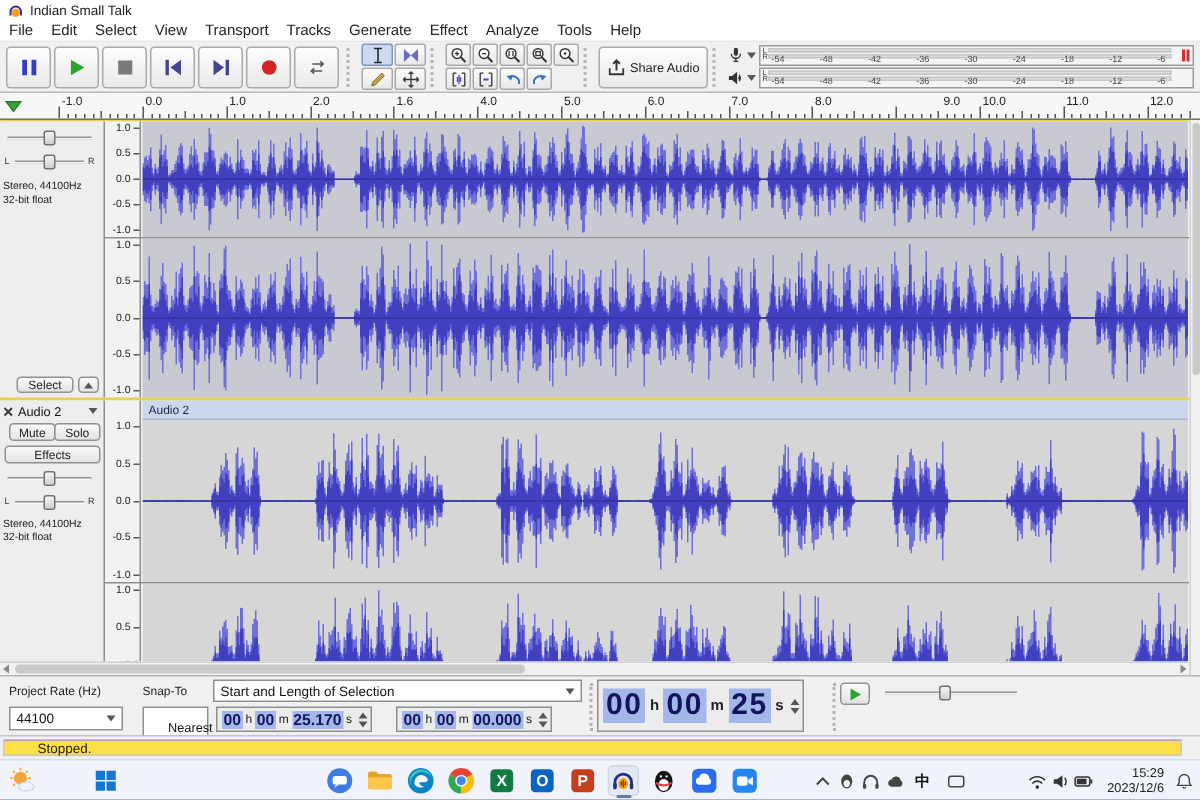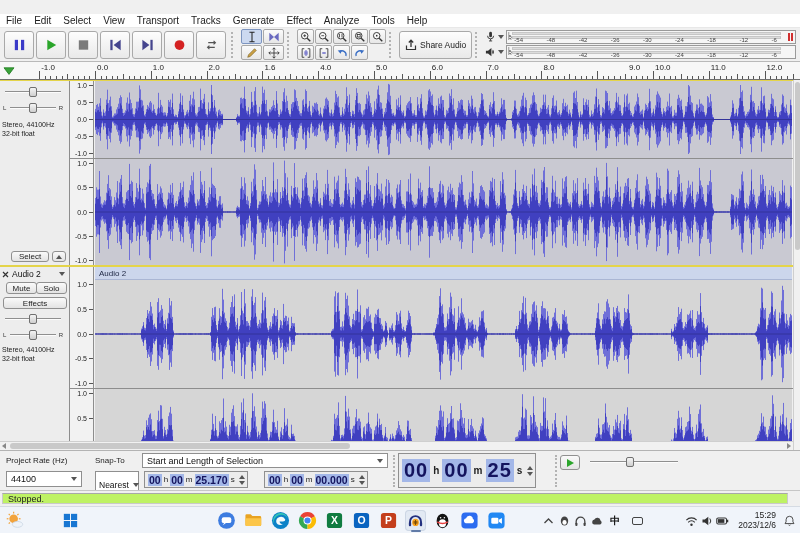--- a/index.html
+++ b/index.html
@@ -86,40 +86,47 @@
 .timec.big .tunit{font-size:10px;font-weight:bold;margin:0 2px;color:#222;}
 .timec.small .tseg{font-size:10.5px;padding:0 1px;margin:0 1px;}
 .timec.small .tunit{font-size:8px;margin:0 1px;color:#222;}
 .spin{display:flex;flex-direction:column;gap:2px;margin-left:3px;}
 .spin i{width:0;height:0;border-left:3px solid transparent;border-right:3px solid transparent;}
 .spin .up{border-bottom:4px solid #555;}
 .spin .dn{border-top:4px solid #555;}
 
 .statusbar{position:absolute;left:0;top:490px;width:800px;height:16px;background:#f0f0f0;border-top:1px solid #c6c6c6;}
 .statusbar .cell{position:absolute;left:2px;top:2px;right:12px;bottom:2px;border:1px solid #c9c9c9;
-  border-top-color:#a8a8a8;display:flex;align-items:center;padding:0 5px;background:#bef264;font-size:9px;color:#222;}
+  border-top-color:#a8a8a8;display:flex;align-items:center;padding:0 22px;background:#fde047;font-size:9px;color:#222;}
 
 .taskbar{position:absolute;left:0;top:506px;width:800px;height:27px;background:#f0f4fa;border-top:1px solid #d5dbe3;}
 .tbicon{position:absolute;top:3px;width:21px;height:21px;display:flex;align-items:center;justify-content:center;border-radius:4px;}
 .tbicon svg{width:19px;height:19px;}
 .tbicon.active{background:#e2e9f3;box-shadow:inset 0 0 0 1px #ccd6e4;}
 .underline{position:absolute;bottom:-1px;left:50%;transform:translateX(-50%);width:10px;height:2px;border-radius:2px;background:#617ba8;}
 .searchbox{position:absolute;left:90px;top:3px;width:118px;height:21px;background:#fff;border:1px solid #dfe3ea;
   border-radius:11px;display:flex;align-items:center;gap:5px;padding:0 3px 0 8px;font-size:9.5px;color:#555;}
 .sorb{width:15px;height:15px;border-radius:50%;background:radial-gradient(circle at 35% 35%,#f9c04c,#e8650d);margin-left:auto;}
 .trayicon{position:absolute;top:7px;width:14px;height:13px;display:flex;align-items:center;justify-content:center;}
 .trayicon svg{width:13px;height:12px;}
 .imetxt{position:absolute;top:7px;font-size:10px;font-weight:bold;color:#111;}
 .clock{position:absolute;right:24px;top:3px;text-align:right;font-size:8.5px;line-height:10px;color:#222;}
 </style>
 </head>
 <body>
 
 <div id="screen">
 
+  <div class="titlebar">
+    <svg class="applogo" viewBox="0 0 12 12">
+      <circle cx="6" cy="7.2" r="3" fill="#ff9a1f"></circle>
+      <path d="M2.2 9 V6.4 a3.8 3.8 0 0 1 7.6 0 V9" fill="none" stroke="#26348c" stroke-width="1.4"></path>
+    </svg>
+    <span>Indian Small Talk</span>
+  </div>
 
   <div class="menubar">
       <span class="menu-item">File</span>
       <span class="menu-item">Edit</span>
       <span class="menu-item">Select</span>
       <span class="menu-item">View</span>
       <span class="menu-item">Transport</span>
       <span class="menu-item">Tracks</span>
       <span class="menu-item">Generate</span>
       <span class="menu-item">Effect</span>
@@ -672,21 +679,21 @@
     <div class="slab" style="left:6px;top:5px;">Project Rate (Hz)</div>
     <div class="slab" style="left:95px;top:5px;">Snap-To</div>
     <div class="seldd" style="left:142px;top:2px;width:246px;">
       <span>Start and Length of Selection</span>
         <i class="caret"></i>
     </div>
     <div class="seldd" style="left:6px;top:20px;width:76px;height:16px;">
       <span>44100</span>
         <i class="caret"></i>
     </div>
-    <div class="seldd" style="left:95px;top:20px;width:44px;height:28px;font-size:8.5px;padding:0 3px;">
+    <div class="seldd" style="left:95px;top:20px;width:44px;height:28px;font-size:8.5px;padding:0 16px;">
       <span>Nearest</span>
         <i class="caret"></i>
     </div>
 
     <div class="timec small" style="left:144px;top:20px;height:17px;">
       <span class="tseg">00</span>
         <span class="tunit">h</span>
       <span class="tseg">00</span>
         <span class="tunit">m</span>
       <span class="tseg">25.170</span>

